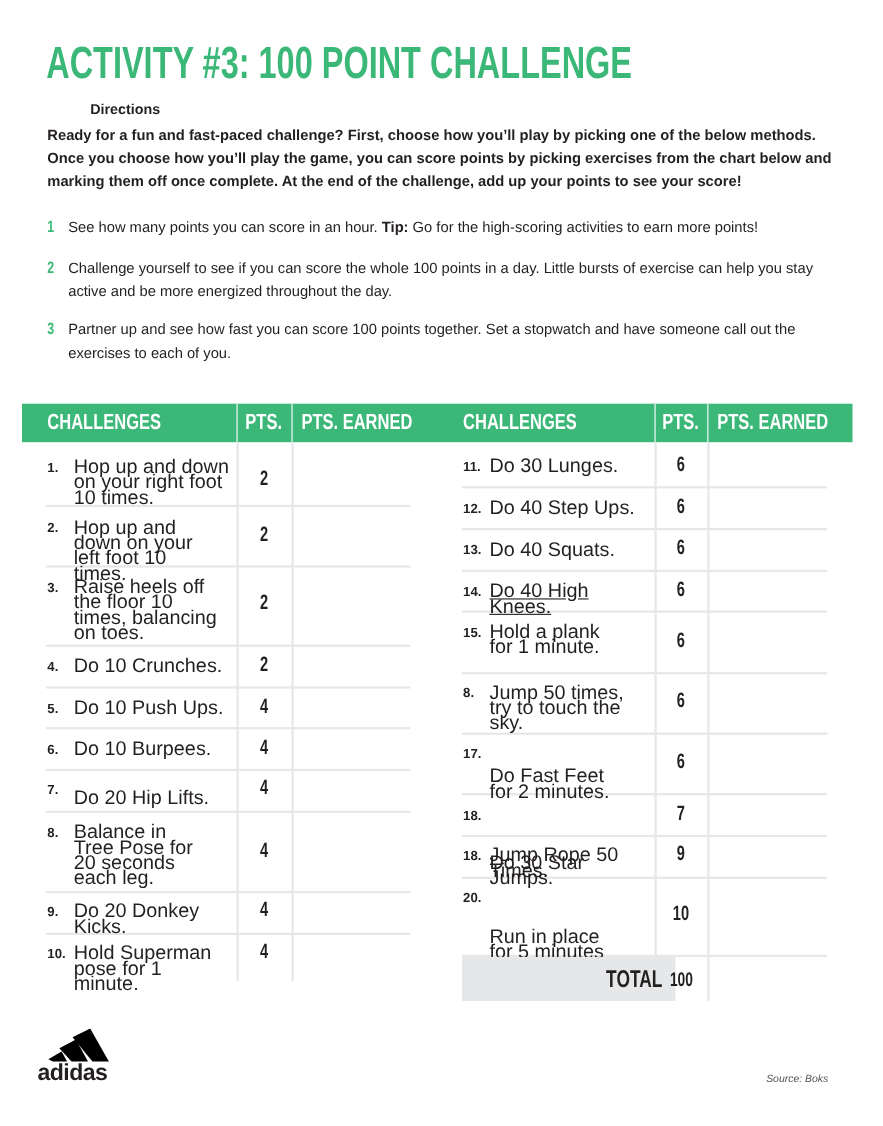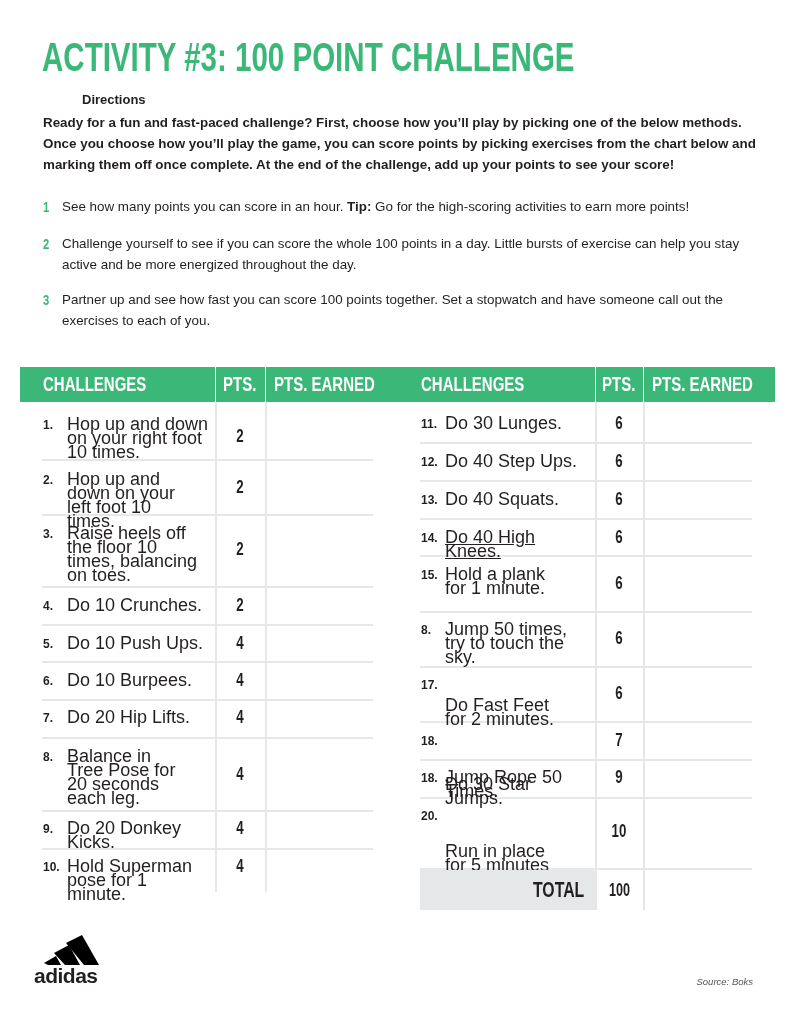--- a/index.html
+++ b/index.html
@@ -19,21 +19,21 @@
   .hcell { position: absolute; top: 367px; height: 35px; line-height: 35px; color: #ffffff;
            font-weight: bold; font-size: 20px; white-space: nowrap;
            transform: scaleX(0.75); transform-origin: left center; }
   .vline { position: absolute; width: 2px; background: #e6e7e8; }
   .hline { position: absolute; height: 2px; background: #e6e7e8; }
   .row { position: absolute; }
   .row .rnum { position: absolute; left: 0; font-weight: bold; font-size: 12px; line-height: 17px; }
   .row .rtxt { position: absolute; font-size: 18px; line-height: 14px; }
   .row .rpts { position: absolute; font-weight: bold; font-size: 19px; text-align: center;
                transform: scaleX(0.7); transform-origin: center center; }
-  .total-box { position: absolute; left: 420px; top: 870px; width: 176px; height: 40px; background: #e6e7e8; }
+  .total-box { position: absolute; left: 420px; top: 870px; width: 176px; height: 40px; background: #e6e7e8; padding-left: 18px; }
   .total-label { position: absolute; right: 12px; top: 0; line-height: 40px; font-weight: bold; font-size: 22px;
                  transform: scaleX(0.72); transform-origin: right center; }
   .total-val { position: absolute; left: 596px; top: 870px; width: 47px; line-height: 40px; text-align: center;
                font-weight: bold; font-size: 18px; transform: scaleX(0.7); transform-origin: center center; }
   .logo { position: absolute; left: 42px; top: 935px; width: 76px; height: 52px; }
   .logo-word { position: absolute; left: 34px; top: 964px; font-size: 21px; font-weight: bold; letter-spacing: -0.5px; }
   .source { position: absolute; right: 50px; top: 976px; font-size: 9.5px; font-style: italic; color: #555; }
 </style>
 </head>
 <body>
@@ -120,21 +120,21 @@
   <span class="rtxt" style="left:24px;width:140px;">Do 10 Push Ups.</span>
   <span class="rpts" style="left:180px;top:-4px;width:34px;">4</span>
 </div>
 <div class="row" style="left:43px;top:673px;">
   <span class="rnum">6.</span>
   <span class="rtxt" style="left:24px;width:140px;">Do 10 Burpees.</span>
   <span class="rpts" style="left:180px;top:-4px;width:34px;">4</span>
 </div>
 <div class="row" style="left:43px;top:710px;">
   <span class="rnum">7.</span>
-  <span class="rtxt" style="left:24px;width:140px;">Do 20 Hip Lifts.</span>
+  <span class="rtxt" style="left:24px;width:140px;margin-top:8px;">Do 20 Hip Lifts.</span>
   <span class="rpts" style="left:180px;top:-4px;width:34px;">4</span>
 </div>
 <div class="row" style="left:43px;top:749px;">
   <span class="rnum">8.</span>
   <span class="rtxt" style="left:24px;width:125px;">Balance in Tree Pose for 20 seconds each leg.</span>
   <span class="rpts" style="left:180px;top:14px;width:34px;">4</span>
 </div>
 <div class="row" style="left:43px;top:821px;">
   <span class="rnum">9.</span>
   <span class="rtxt" style="left:24px;width:140px;">Do 20 Donkey Kicks.</span>

